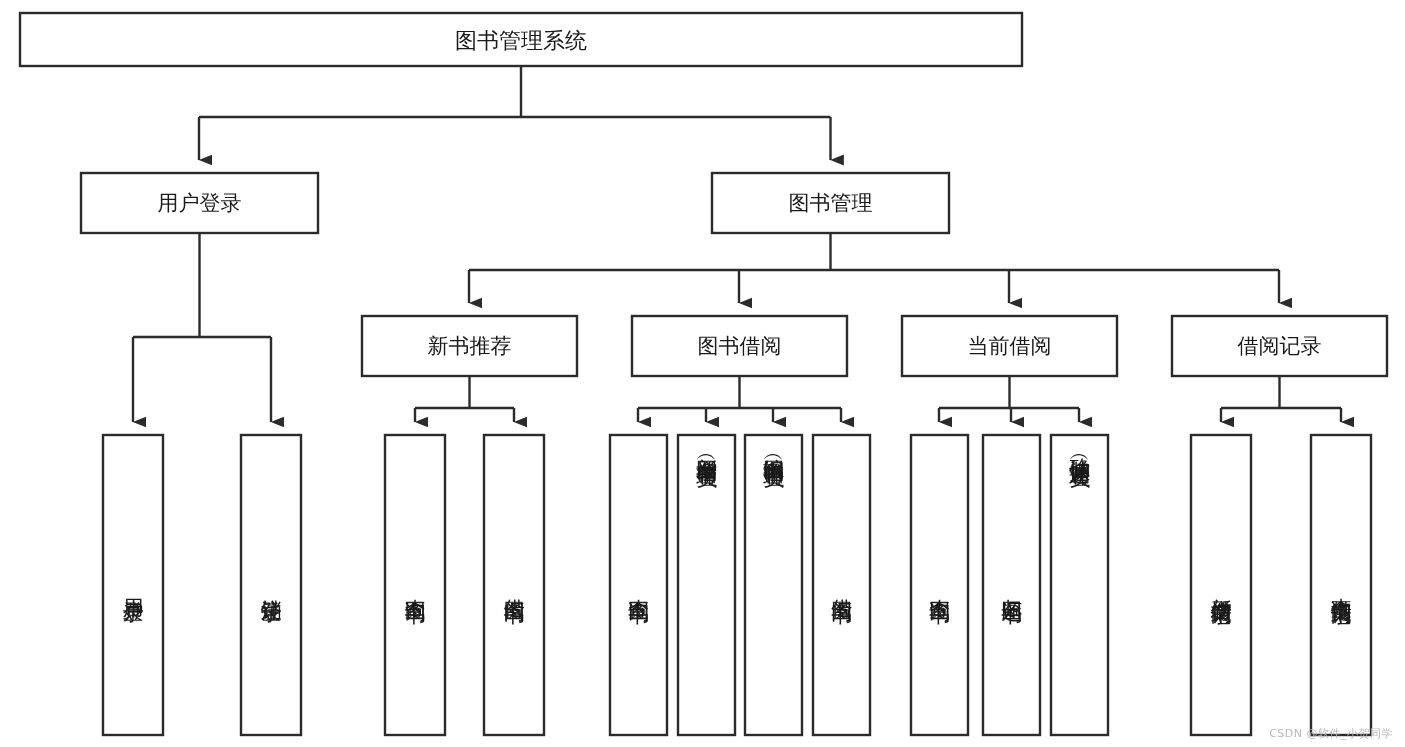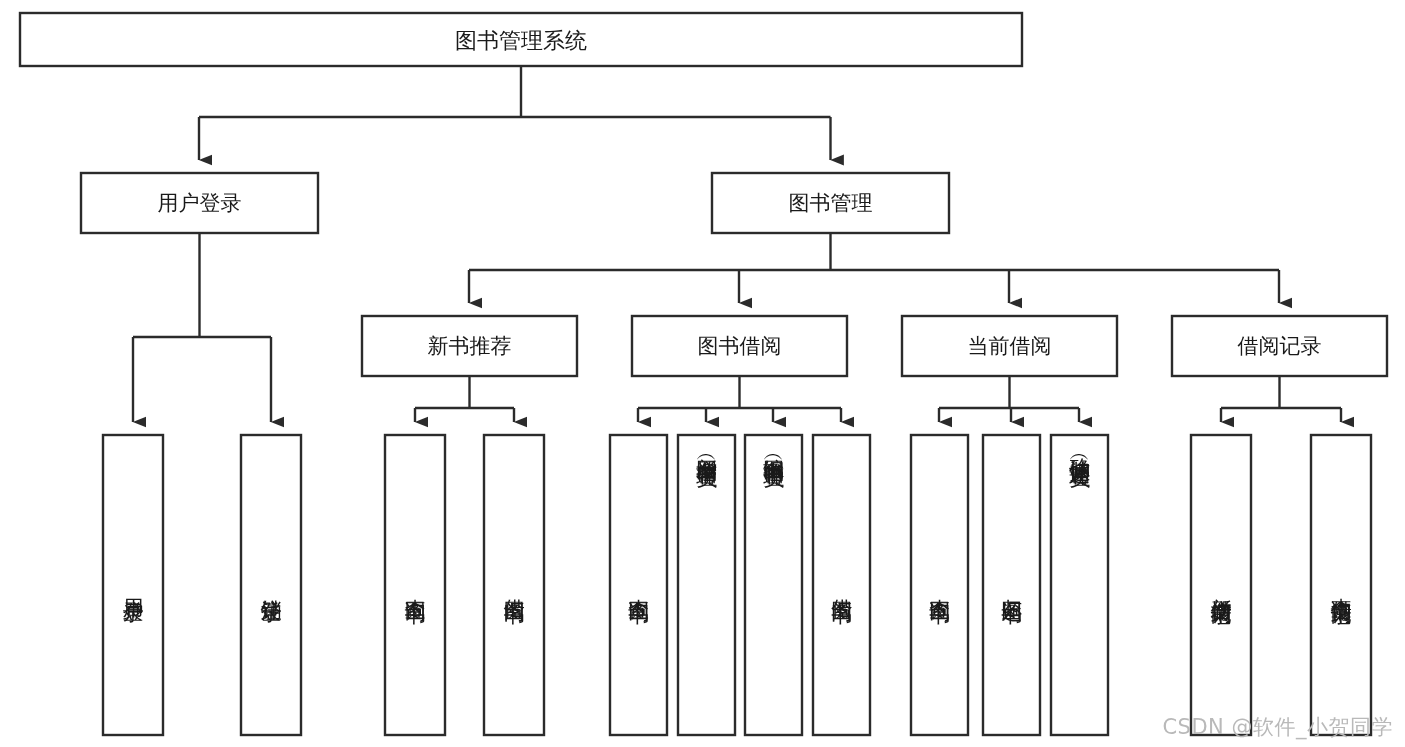--- a/index.html
+++ b/index.html
@@ -71,21 +71,21 @@
     align-items: center;
     justify-content: center;
     white-space: nowrap;
     pointer-events: none;
   }
   .watermark {
     position: absolute;
     right: 12px;
     bottom: 6px;
     font-family: "DejaVu Sans", "Liberation Sans", sans-serif;
-    font-size: 21px;
+    font-size: 11px;
     color: #b9b9b9;
     white-space: nowrap;
     letter-spacing: 0.5px;
   }
 </style>
 </head>
 <body>
 
 <div id="diagram-root">
 

